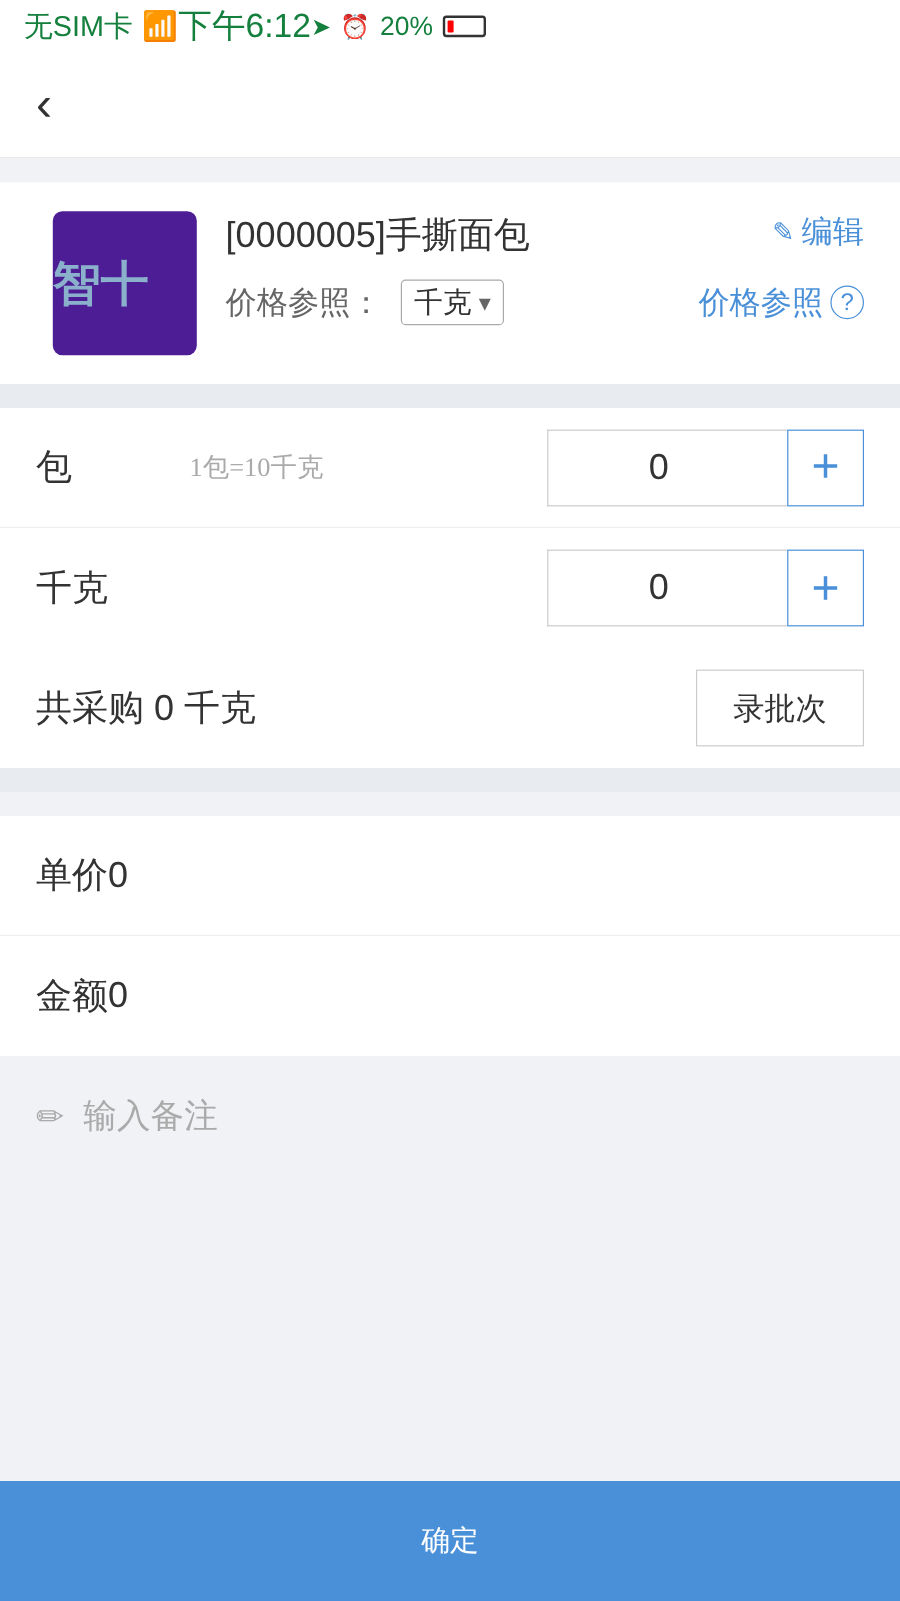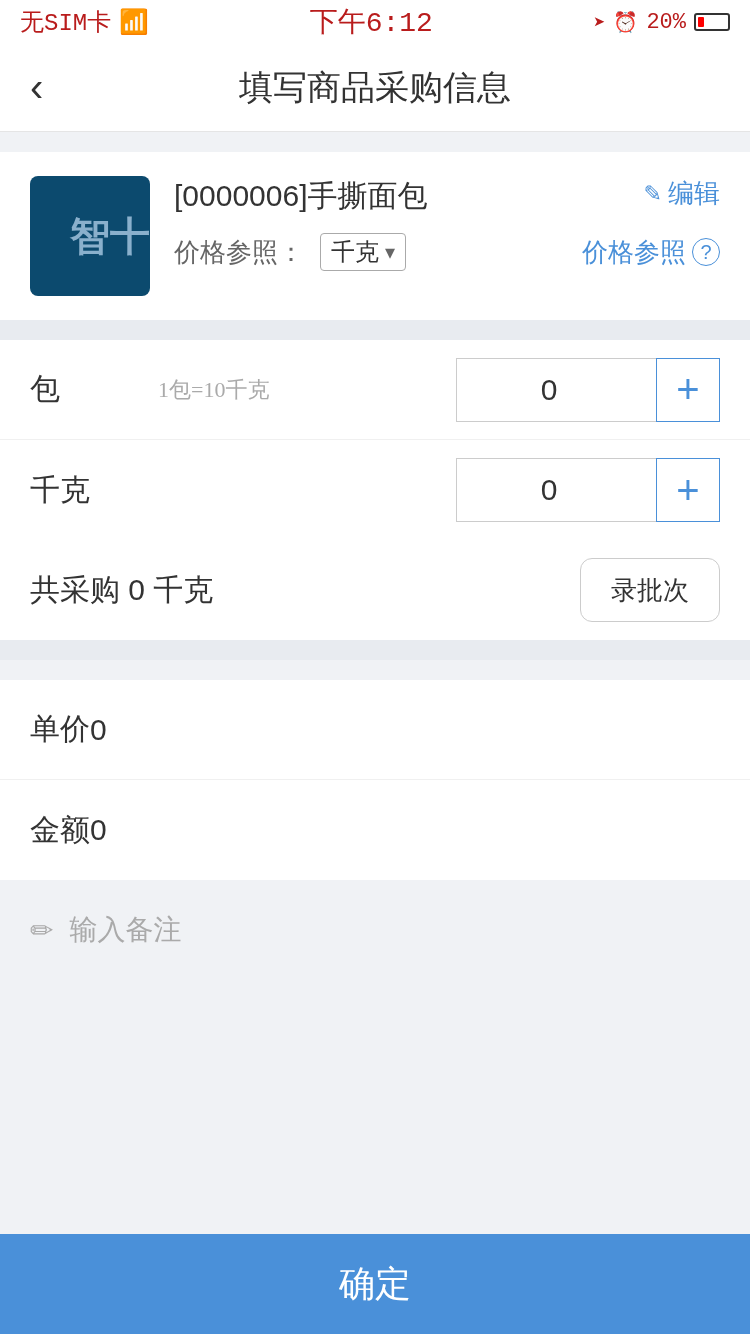--- a/index.html
+++ b/index.html
@@ -13,25 +13,23 @@
       color: #333;
     }
 
     
     .status-bar {
       width: 100%;
       height: 44px;
       background: #fff;
       display: flex;
       align-items: center;
-      justify-content: space-between;
       padding: 0 20px;
       font-size: 24px;
-      color: #b91c1c;
-      font-family: Liberation Mono, monospace;
+      color: #15803d;
     }
     .status-left { display: flex; align-items: center; gap: 8px; }
     .status-center { font-size: 28px; font-weight: 500; }
     .status-right { display: flex; align-items: center; gap: 8px; font-size: 22px; }
     .battery-icon {
       display: inline-flex; align-items: center; gap: 2px;
     }
     .battery-body {
       width: 36px; height: 18px; border: 2px solid #333; border-radius: 3px; position: relative;
       display: flex; align-items: center; padding: 2px;
@@ -70,26 +68,27 @@
       margin-top: 20px;
       padding: 24px 30px;
       display: flex;
       align-items: flex-start;
       gap: 24px;
       position: relative;
     }
     .product-thumb {
       width: 120px;
       height: 120px;
-      background: #0c4a6e;
+      background: #4c1d95;
       border-radius: 8px;
       display: flex;
       align-items: center;
-      justify-content: flex-end;
+      justify-content: flex-start;
       flex-shrink: 0;
+      margin-left: 14px;
     }
     .product-thumb-text {
       font-size: 40px;
       color: #8ab0cc;
       font-weight: bold;
     }
     .product-info {
       flex: 1;
       display: flex;
       flex-direction: column;
@@ -222,21 +221,21 @@
       width: 140px;
       height: 64px;
       border: 1px solid #ccc;
       background: #fff;
       font-size: 26px;
       color: #333;
       display: flex;
       align-items: center;
       justify-content: center;
       cursor: pointer;
-      border-radius: 12px;
+      border-radius: 0;
     }
 
     
     .price-section {
       background: #fff;
       margin-top: 20px;
     }
     .price-row {
       display: flex;
       align-items: center;
@@ -281,21 +280,21 @@
       background: #f0f2f5;
       min-height: 280px;
     }
 
     
     .confirm-btn {
       width: 100%;
       height: 100px;
       background: #4a90d9;
       color: #fff;
-      font-size: 36px;
+      font-size: 24px;
       border: none;
       display: flex;
       align-items: center;
       justify-content: center;
       cursor: pointer;
       position: fixed;
       bottom: 0;
       left: 0;
     }
   </style>
@@ -315,29 +314,28 @@
     <span class="battery-icon">
       <span class="battery-body">
         <span class="battery-fill"></span>
       </span>
     </span>
   </div>
 </div>
 
 <div class="nav-bar">
   <div class="nav-back">‹</div>
-  <div class="nav-title">填写商品采购信息</div>
 </div>
 
 <div class="product-card">
   <div class="product-thumb">
     <span class="product-thumb-text">智十</span>
   </div>
   <div class="product-info">
-    <div class="product-name">[0000006]手撕面包</div>
+    <div class="product-name">[0000005]手撕面包</div>
     <div class="product-unit-row">
       <span>价格参照：</span>
       <span class="unit-badge">
         <span>千克</span>
         <span class="unit-arrow">▾</span>
       </span>
       <span style="flex:1;"></span>
       <span class="price-ref-btn">
         <span>价格参照</span>
         <span class="help-circle">?</span>

